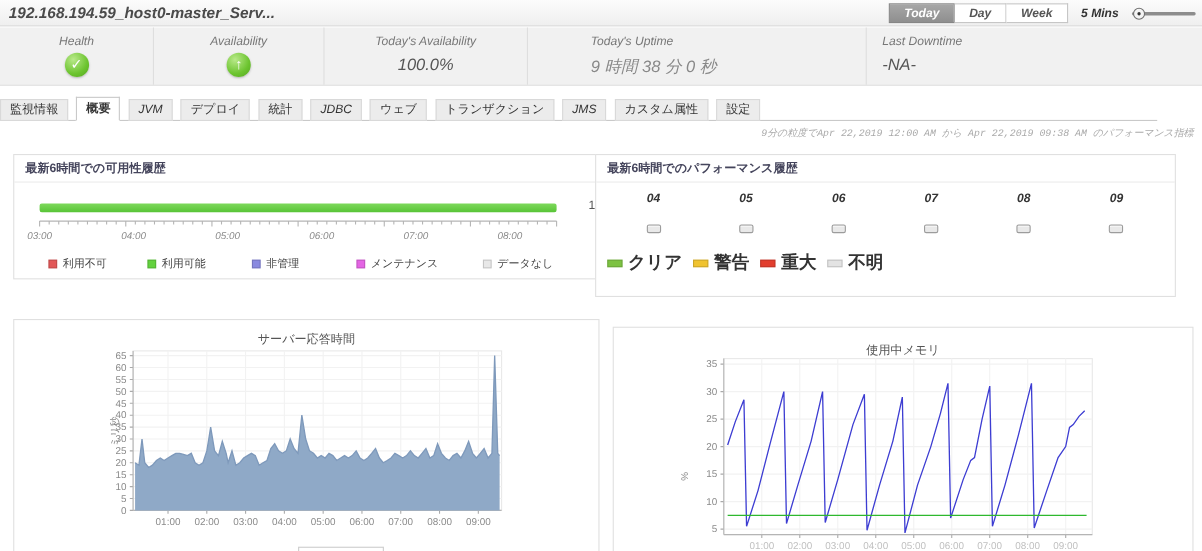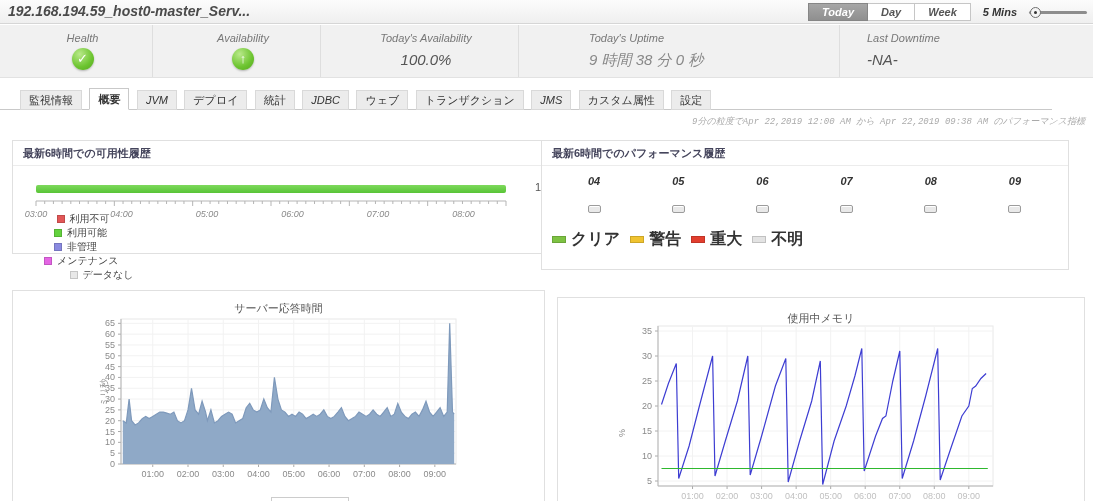--- a/index.html
+++ b/index.html
@@ -23,34 +23,34 @@
   .slider-track { position:absolute; left:0; top:4px; width:100%; height:3px;
     background:#8d8d8d; border-radius:2px; }
   .slider-handle { position:absolute; left:1px; top:0; width:11px; height:11px;
     border-radius:50%; background:#f4f4f4; border:1px solid #6f6f6f; }
   .slider-handle::after { content:""; position:absolute; left:3px; top:3px; width:3px;
     height:3px; border-radius:50%; background:#333; }
 
   
   .statusband { position:absolute; left:0; top:25px; width:1093px; height:53px;
     background:#f1f1f1; border-bottom:1px solid #e2e2e2; display:flex; }
-  .scol { border-right:1px solid #dedede; padding-top:7px; height:100%;margin-left:13px; }
+  .scol { border-right:1px solid #dedede; padding-top:7px; height:100%; }
   .scol:last-child { border-right:none; }
   .scol.c { text-align:center; }
   .slbl { font-size:11px; font-style:italic; color:#777; }
   .sicon { width:22px; height:22px; border-radius:50%; margin:4px auto 0;
     background:radial-gradient(circle at 35% 28%, #b9e98a, #6cc42f 60%, #54a51f);
     color:#fff; font-size:13px; font-weight:bold; line-height:22px; text-align:center;
     box-shadow:0 1px 2px rgba(0,0,0,.25); }
   .sval { font-size:15px; font-style:italic; color:#555; margin-top:7px; }
   .sval.dim { color:#888; }
 
   
   .tabs { position:absolute; left:0; top:88px; width:1052px; height:22px;
-    border-bottom:1px solid #c9c9c9; padding-left:20px; }
+    border-bottom:1px solid #c9c9c9; padding-left:0; }
   .tab { display:inline-block; height:20px; line-height:19px; padding:0 8px; margin-right:3px;
     background:#ececec; border:1px solid #d9d9d9; font-size:11px; color:#333;
     vertical-align:bottom; cursor:pointer; }
   .tab.en { font-style:italic; }
   .tab.sel { background:#fff; font-weight:bold; height:22px; line-height:20px;
     border-color:#c9c9c9; border-bottom:1px solid #fff; position:relative; z-index:2; }
 
   .meta-note { position:absolute; top:115px; right:8px; font-size:9px; font-style:italic;
     color:#aaa;font-family:Liberation Mono, monospace; }
 
@@ -60,22 +60,22 @@
     font-weight:bold; color:#45455c; border-bottom:1px solid #ececec; }
   #avail-panel { left:12px; top:140px; width:533px; height:114px; }
   #perf-panel  { left:541px; top:140px; width:528px; height:130px; }
   #resp-panel  { left:12px; top:290px; width:533px; height:232px; }
   #mem-panel   { left:557px; top:297px; width:528px; height:225px; }
 
   .avail-bar { position:absolute; left:23px; top:44px; width:470px; height:8px;
     background:linear-gradient(#7ed95c,#58c436); border-radius:2px; }
   .avail-val { position:absolute; left:501px; top:40px; font-size:11px; color:#555;margin-left:21px; }
   #avail-axis { position:absolute; left:0; top:57px; width:533px; height:30px; }
-  .avail-legend { position:absolute; left:31px; top:71px; display:flex; font-size:10px;
-    color:#444; align-items:center;flex-direction:column; }
+  .avail-legend { position:absolute; left:31px; top:92px; display:flex; font-size:10px;
+    color:#444; align-items:flex-end; }
   .avail-legend .li { display:flex; align-items:center; }
   .swatch { display:inline-block; margin-right:5px; border:1px solid rgba(0,0,0,.15); }
   .avail-legend .swatch { width:8px; height:8px; }
 
   .perf-hours, .perf-leds { position:absolute; left:10px; width:505px; display:flex; }
   .perf-hours { top:34px; }
   .perf-leds  { top:58px; }
   .pcol { flex:1; text-align:center; }
   .hour { font-size:11px; font-weight:bold; font-style:italic; color:#333; }
   .led { display:inline-block; width:13px; height:8px; background:#e9e9e9;

